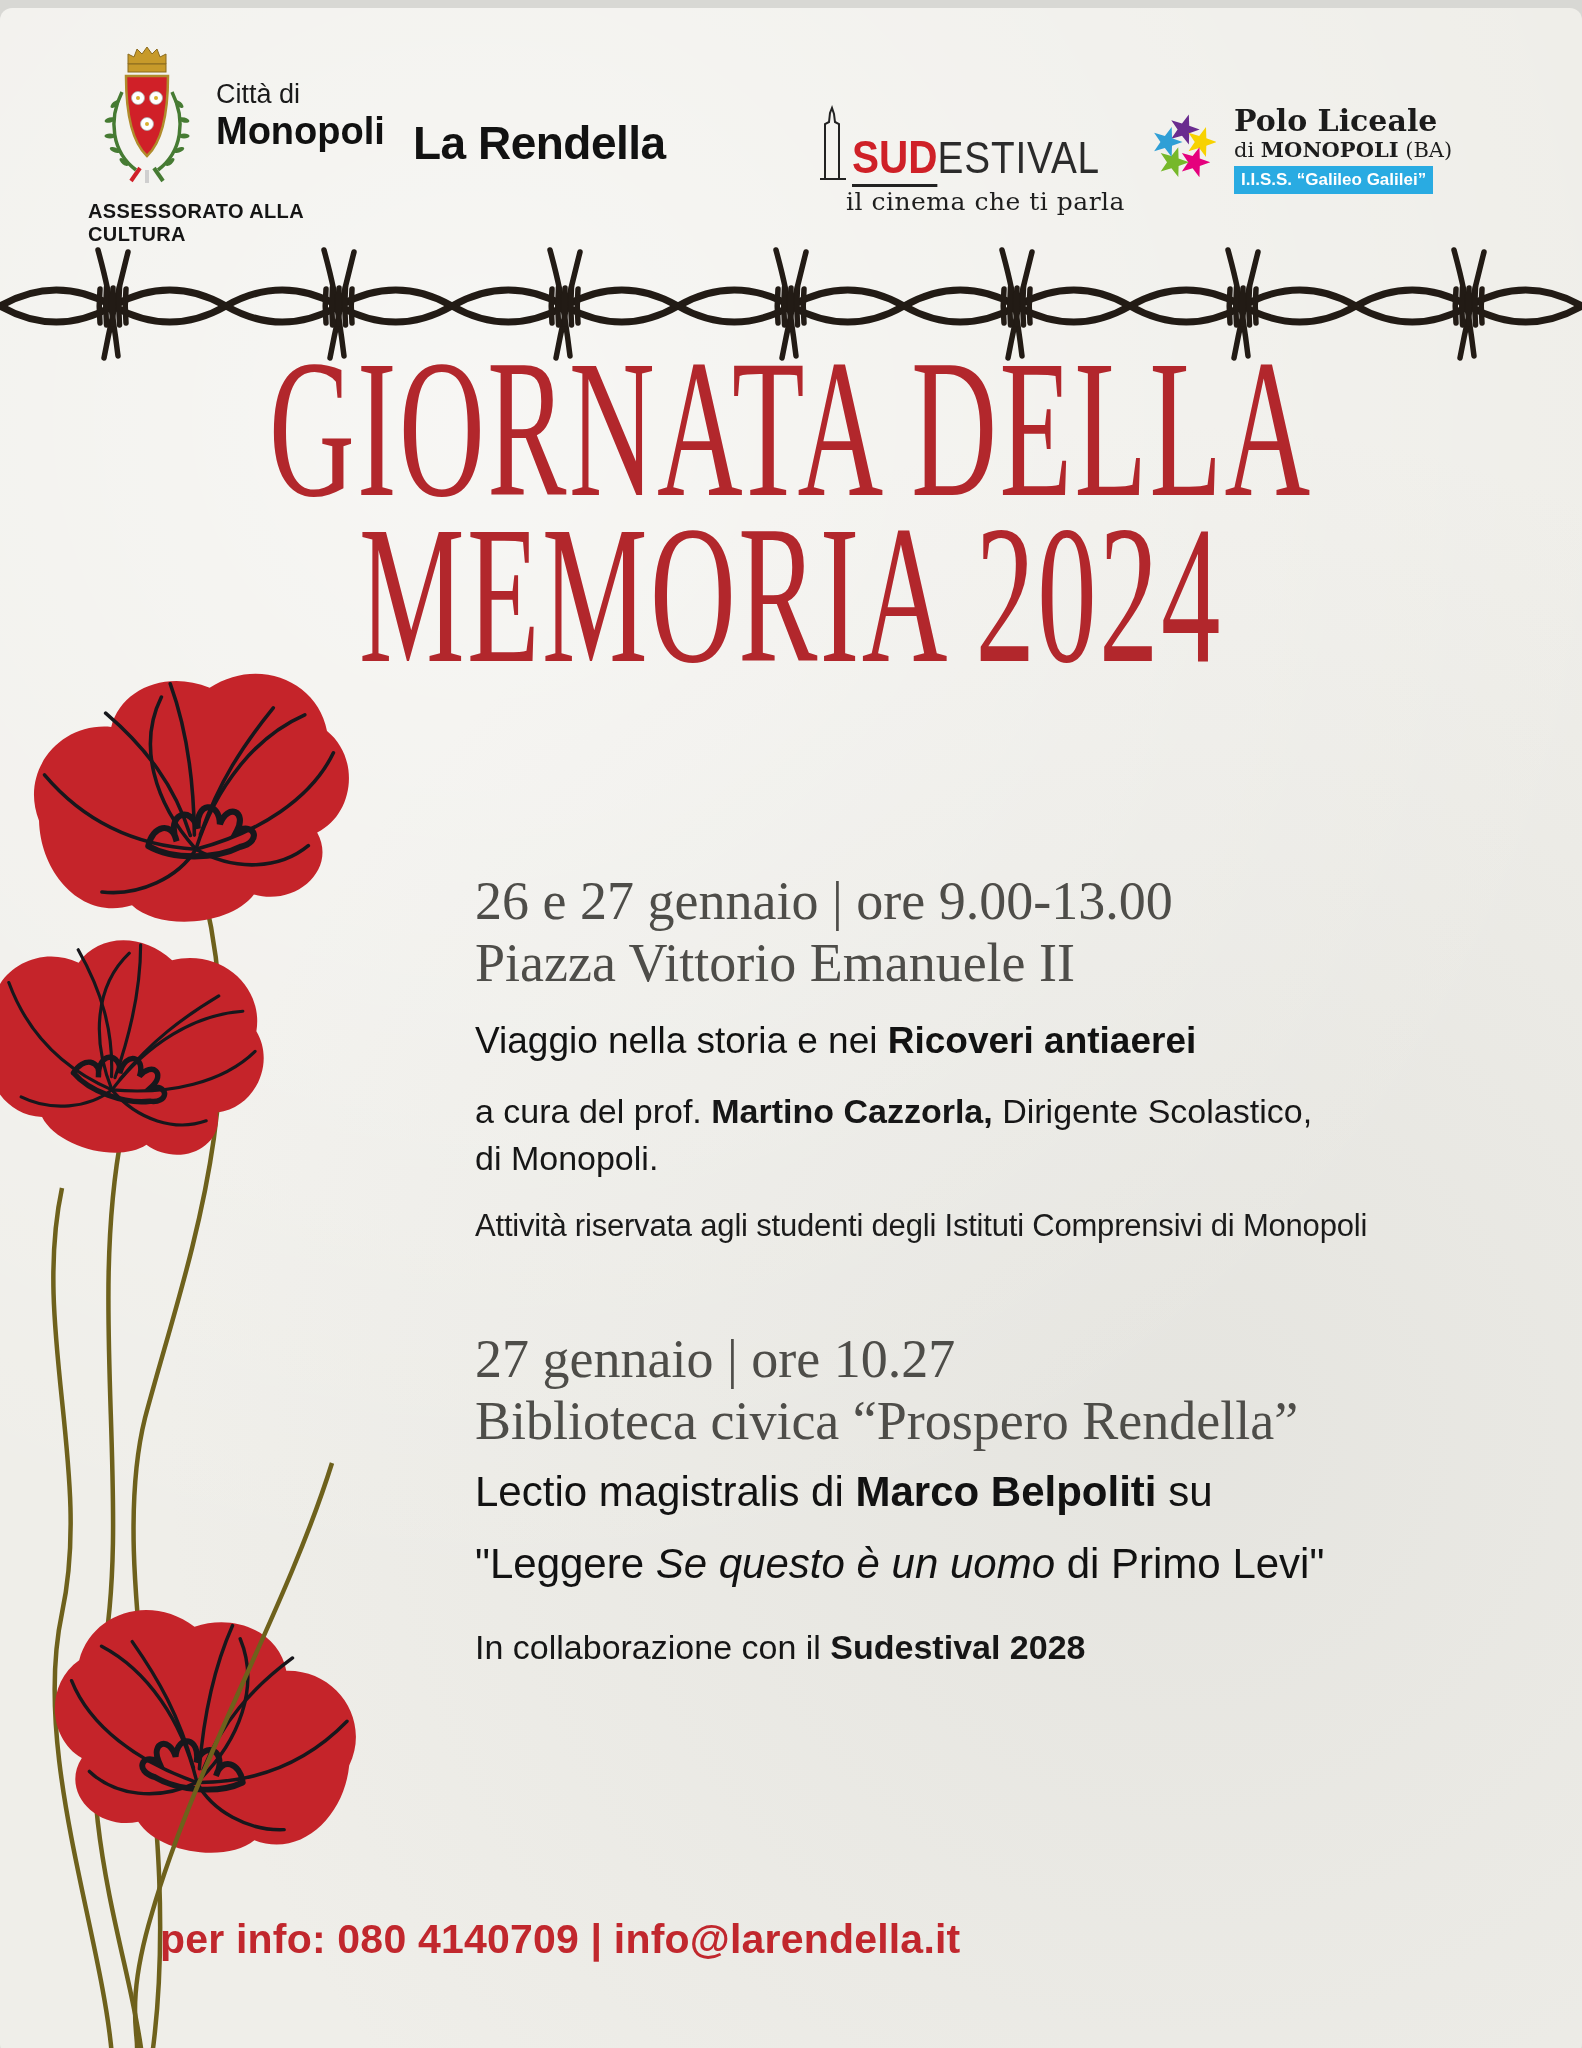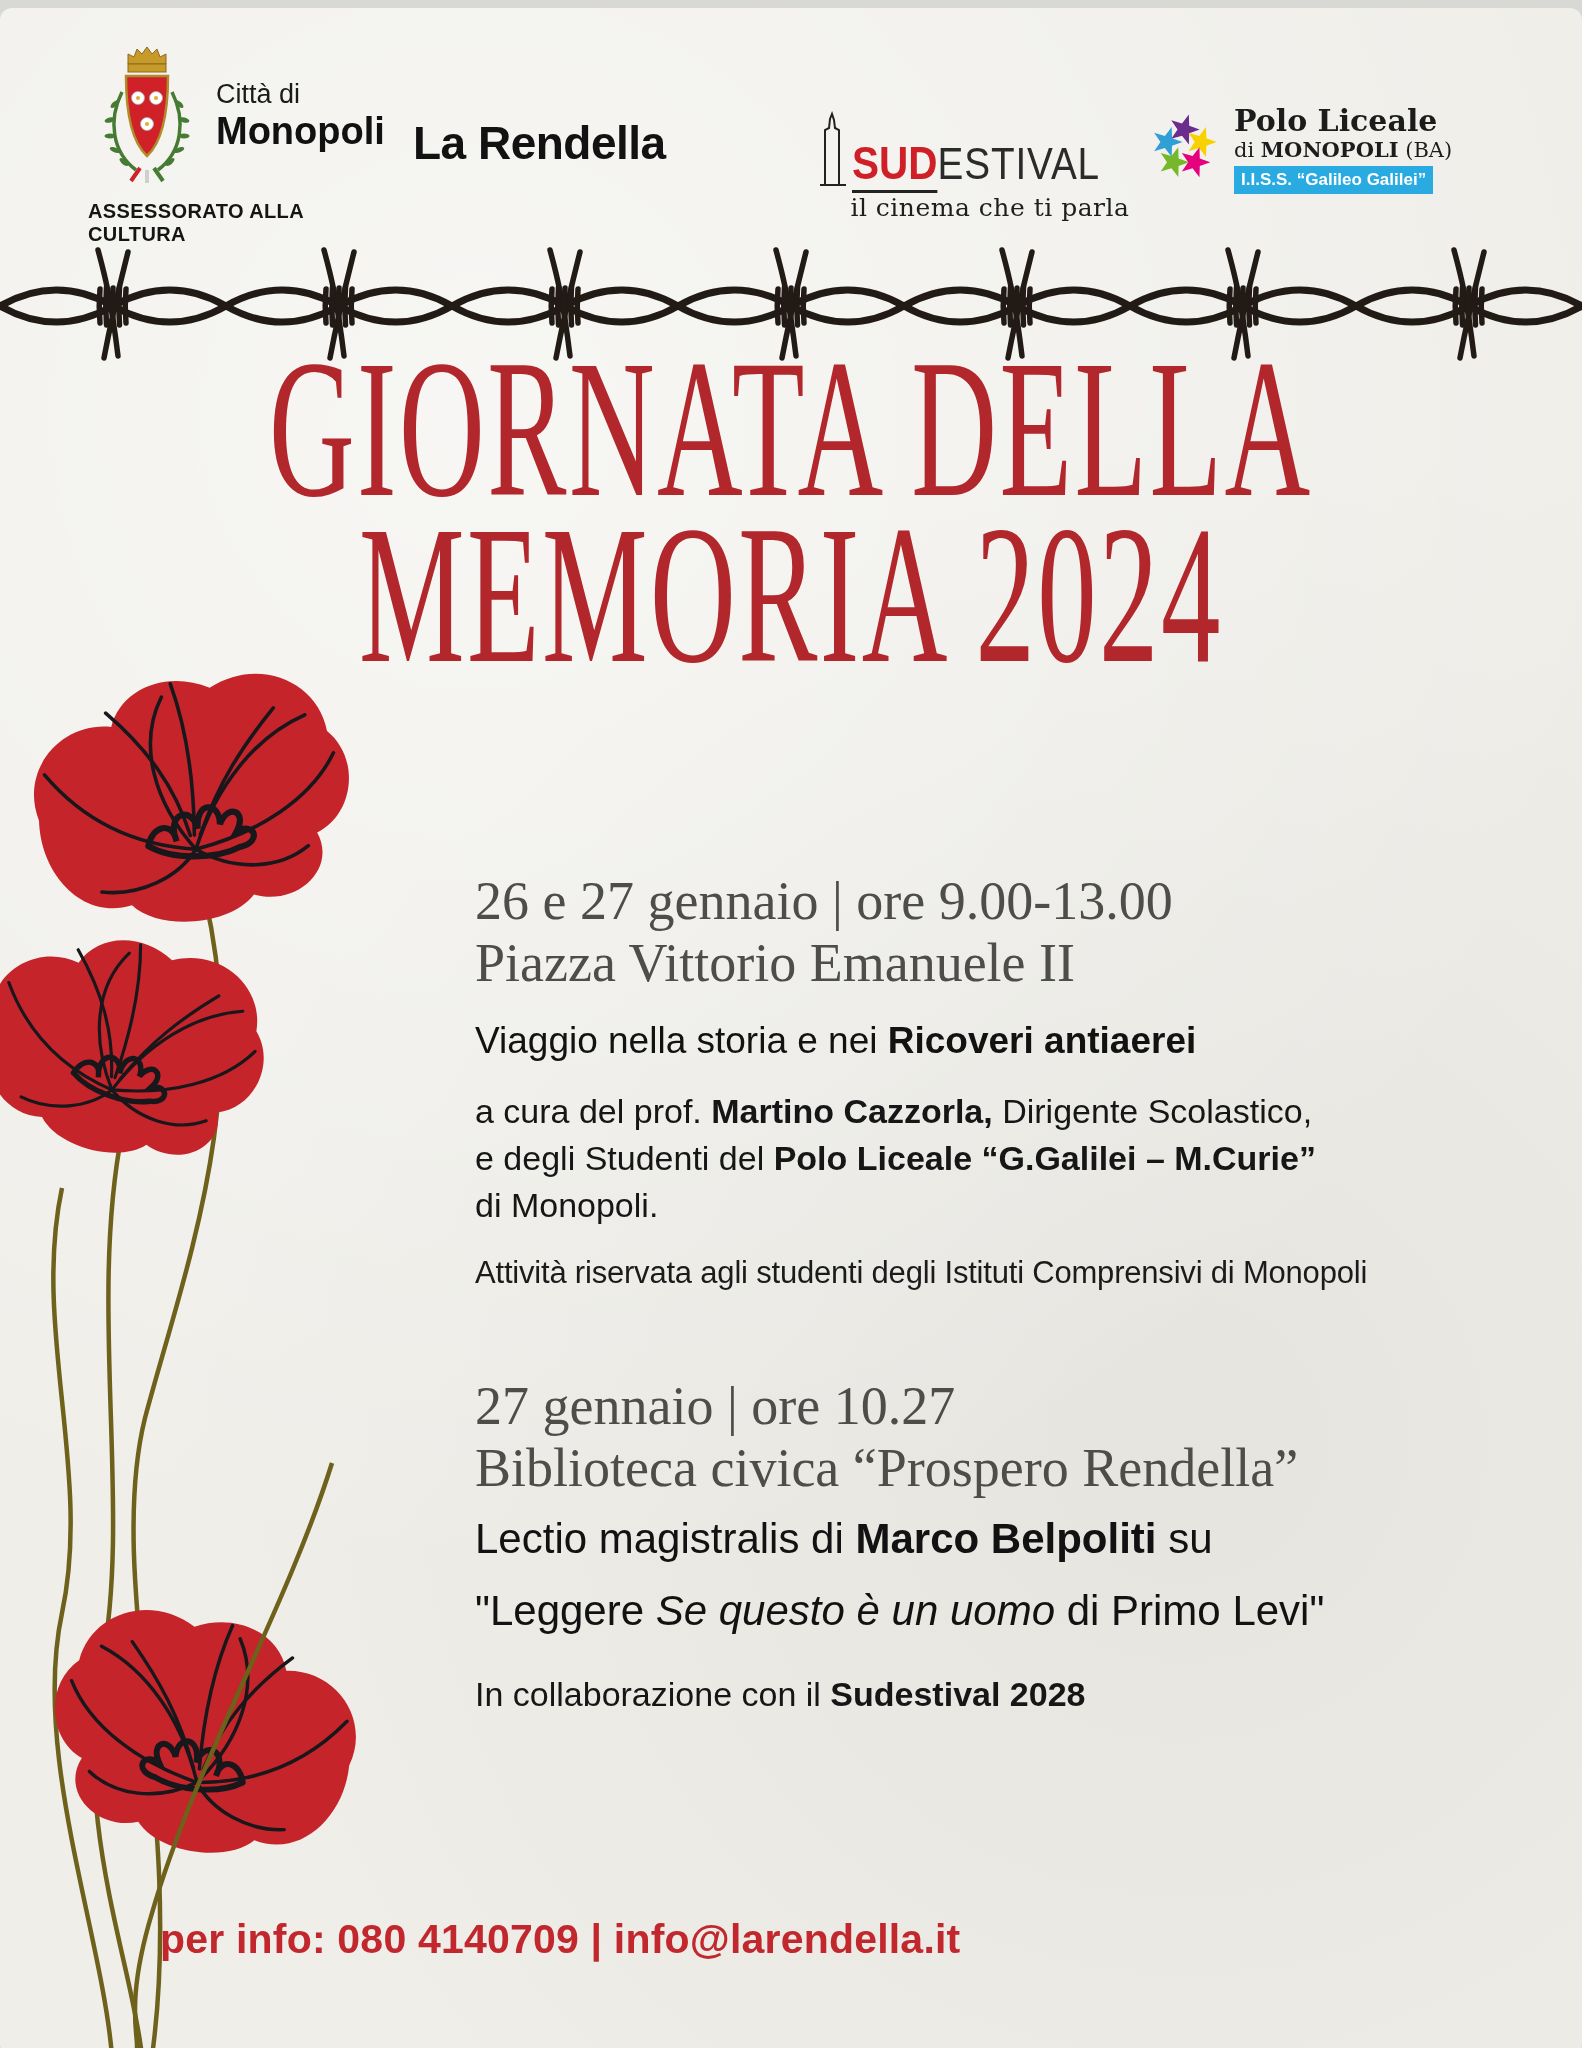--- a/index.html
+++ b/index.html
@@ -12,21 +12,21 @@
     font-family:"Liberation Sans",sans-serif;color:#161616;border-radius:12px;
   }
   
   .logo-monopoli{position:absolute;left:88px;top:34px;width:300px;}
   .crest-row{display:flex;align-items:center;gap:10px;}
   .monopoli-text .l1{font-size:27px;font-weight:400;color:#1a1a1a;line-height:32px;}
   .monopoli-text .l2{font-size:38px;font-weight:700;color:#111;line-height:42px;}
   .monopoli-sub{margin-top:12px;font-size:20px;font-weight:700;color:#151515;letter-spacing:.4px;}
   .logo-larendella{position:absolute;left:413px;top:108px;font-size:46px;font-weight:800;
     letter-spacing:-.5px;color:#121212;}
-  .logo-sudestival{position:absolute;left:818px;top:98px;text-align:center;}
+  .logo-sudestival{position:absolute;left:818px;top:92px;}
   .sud-row{display:flex;align-items:flex-end;gap:4px;}
   .sud-words{transform:scaleX(.88);transform-origin:0 100%;white-space:nowrap;}
   .sud-red{font-size:46px;font-weight:700;color:#cf2027;border-bottom:3px solid #222;padding-bottom:1px;}
   .sud-thin{font-size:44px;font-weight:400;color:#2b2b2b;letter-spacing:1px;}
   .sud-tagline{margin-top:3px;margin-left:28px;font-family:"DejaVu Serif",serif;font-size:25px;
     color:#1e1e1e;letter-spacing:.5px;}
   .logo-polo{position:absolute;left:1152px;top:96px;display:flex;align-items:center;gap:18px;}
   .polo-text .p1{font-family:"DejaVu Serif",serif;font-size:30px;font-weight:700;color:#1c1c1c;line-height:33px;}
   .polo-text .p2{font-family:"DejaVu Serif",serif;font-size:21px;color:#1c1c1c;line-height:25px;}
   .polo-text .p2 .city{font-weight:700;}
@@ -208,21 +208,20 @@
   </div>
 
   <div class="content">
 
     <div>
       <div class="serif-line">26 e 27 gennaio | ore 9.00-13.00</div>
       <div class="serif-line">Piazza Vittorio Emanuele II</div>
       <div class="headline"><span>Viaggio  nella storia e nei </span><span class="b">Ricoveri antiaerei</span></div>
       <div class="body-block">
         <div><span>a cura del prof. </span><span class="b">Martino Cazzorla,</span><span> Dirigente Scolastico,</span></div>
-        <div><span>e degli Studenti del </span><span class="b">Polo Liceale “G.Galilei – M.Curie”</span></div>
         <div><span>di Monopoli.</span></div>
       </div>
       <div class="note">Attività riservata agli studenti degli Istituti Comprensivi di Monopoli</div>
     </div>
 
     <div class="event2">
       <div class="serif-line">27 gennaio | ore 10.27</div>
       <div class="serif-line">Biblioteca civica “Prospero Rendella”</div>
       <div class="lecture"><span>Lectio magistralis di </span><span class="b">Marco Belpoliti</span><span> su</span></div>
       <div class="quote"><span>"Leggere </span><span class="it">Se questo è un uomo</span><span> di Primo Levi"</span></div>

